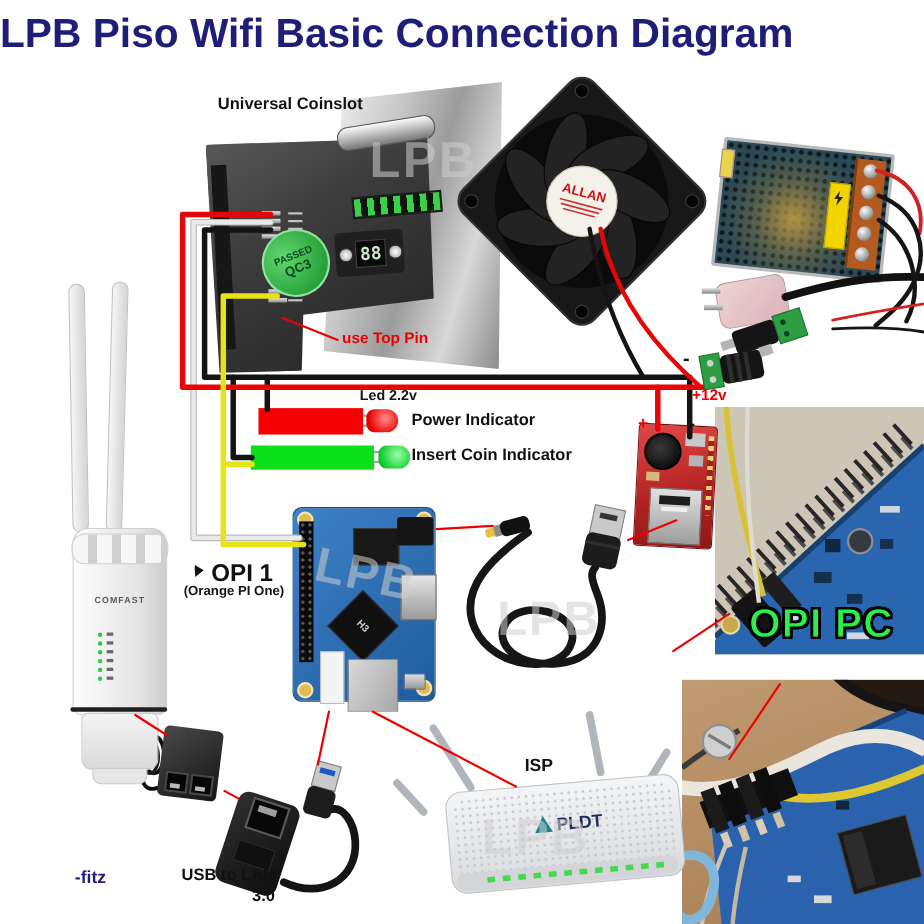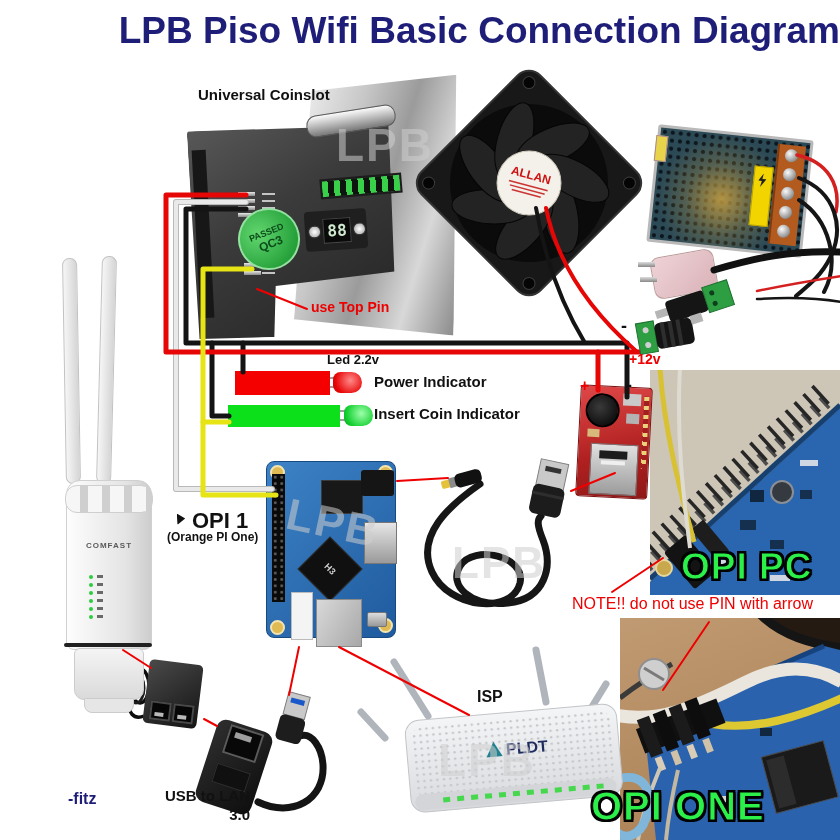--- a/index.html
+++ b/index.html
@@ -10,21 +10,21 @@
   .red-lbl{color:#ee0000;}
   .navy{color:#1e1e78;}
   .green-outline{
     color:#2bf04a;font-weight:bold;letter-spacing:1px;
     text-shadow:-2px -2px 0 #000,2px -2px 0 #000,-2px 2px 0 #000,2px 2px 0 #000,
                 0 -2px 0 #000,0 2px 0 #000,-2px 0 0 #000,2px 0 0 #000;
     -webkit-text-stroke:1px #000;
   }
   .wm{position:absolute;color:rgba(205,205,205,.55);font-weight:bold;font-size:46px;
       letter-spacing:2px;z-index:6;pointer-events:none;}
-  #title{position:absolute;top:10px;left:0;width:840px;text-align:right;
+  #title{position:absolute;top:10px;left:0;width:840px;text-align:left;
          font-size:37px;font-weight:bold;color:#1e1e78;letter-spacing:0;}
   svg{position:absolute;overflow:visible;}
   .z1{z-index:1}.z2{z-index:2}.z3{z-index:3}.z5{z-index:5}.z7{z-index:7}.z8{z-index:8}
 
   
   .faceplate{left:298px;top:72px;width:160px;height:266px;transform:rotate(2deg);
     background:linear-gradient(105deg,#f2f2f2 0%,#c7c7c7 30%,#9b9b9b 52%,#d8d8d8 75%,#8a8a8a 100%);
     clip-path:polygon(6% 8%,96% 0,100% 98%,0 94%);}
   .chrome-bar{left:306px;top:110px;width:88px;height:20px;transform:rotate(-9deg);
     background:linear-gradient(#fbfbfb,#777);border-radius:10px;border:1px solid #5a5a5a;}
@@ -341,21 +341,20 @@
       <g transform="rotate(-15 180 160)">
         <rect x="148" y="130" width="64" height="58" fill="#1a1a1a" stroke="#4a4a4a"></rect>
         <rect x="152" y="134" width="18" height="50" fill="#2c2c2c"></rect>
       </g>
       <path d="M -5,162 C 22,152 36,172 26,200 C 20,218 4,224 -5,212" fill="none" stroke="#7fb6d9" stroke-width="9"></path>
       <rect x="120" y="196" width="16" height="7" fill="#d8d8d8"></rect>
       <rect x="96" y="178" width="12" height="6" fill="#d8d8d8"></rect>
       <rect x="140" y="110" width="12" height="8" fill="#11273f"></rect>
     </svg>
   </div>
-  <div class="lbl green-outline z8" style="left:591px;top:784px;font-size:40px">OPI ONE</div>
 
   <div class="abs antenna z1" style="left:64px;top:258px;height:224px;transform:rotate(-1deg)"></div>
   <div class="abs antenna z1" style="left:99px;top:256px;height:226px;transform:rotate(1.5deg)"></div>
   <div class="abs cf-body z2">
     <div class="cf-collar"></div>
     <div class="cf-brand">COMFAST</div>
     <span class="cf-led" style="left:22px;top:94px"></span>
       <span class="cf-glyph" style="left:30px;top:94px"></span>
     <span class="cf-led" style="left:22px;top:102px"></span>
       <span class="cf-glyph" style="left:30px;top:102px"></span>
@@ -507,21 +506,20 @@
   <div class="lbl red-lbl z7" style="left:311px;top:299px;font-size:14px;font-weight:bold;">use Top Pin</div>
   <div class="lbl z7" style="left:327px;top:352px;font-size:13px;font-weight:bold">Led 2.2v</div>
   <div class="lbl z7" style="left:374px;top:373px;font-size:15px;font-weight:bold">Power Indicator</div>
   <div class="lbl z7" style="left:374px;top:405px;font-size:15px;font-weight:bold">Insert Coin Indicator</div>
   <div class="lbl red-lbl z7" style="left:629px;top:351px;font-size:14px;font-weight:bold">+12v</div>
   <div class="lbl z7" style="left:621px;top:316px;font-size:18px;font-weight:bold">-</div>
   <div class="lbl red-lbl z7" style="left:580px;top:377px;font-size:16px;font-weight:bold">+</div>
   <div class="lbl z7" style="left:626px;top:375px;font-size:18px;font-weight:bold">-</div>
   <div class="lbl z7" style="left:192px;top:508px;font-size:22px;font-weight:bold">OPI 1</div>
   <div class="lbl z7" style="left:167px;top:530px;font-size:12px;font-weight:bold">(Orange PI One)</div>
-  <div class="lbl red-lbl z7" style="left:572px;top:595px;font-size:16px">NOTE!! do not  use PIN with arrow</div>
   <div class="lbl z7" style="left:477px;top:688px;font-size:16px;font-weight:bold">ISP</div>
   <div class="lbl z7" style="left:158px;top:786px;width:92px;text-align:right;font-size:15px;font-weight:bold;line-height:19px">
     <div>USB to LAN</div>
     <div>3.0</div>
   </div>
   <div class="lbl navy z7" style="left:68px;top:790px;font-size:16px;font-weight:bold">-fitz</div>
 
   <div class="wm" style="left:286px;top:498px;transform:rotate(12deg);font-size:44px">LPB</div>
   <div class="wm" style="left:452px;top:538px;font-size:44px">LPB</div>
   <div class="wm" style="left:438px;top:733px;font-size:46px">LPB</div>

